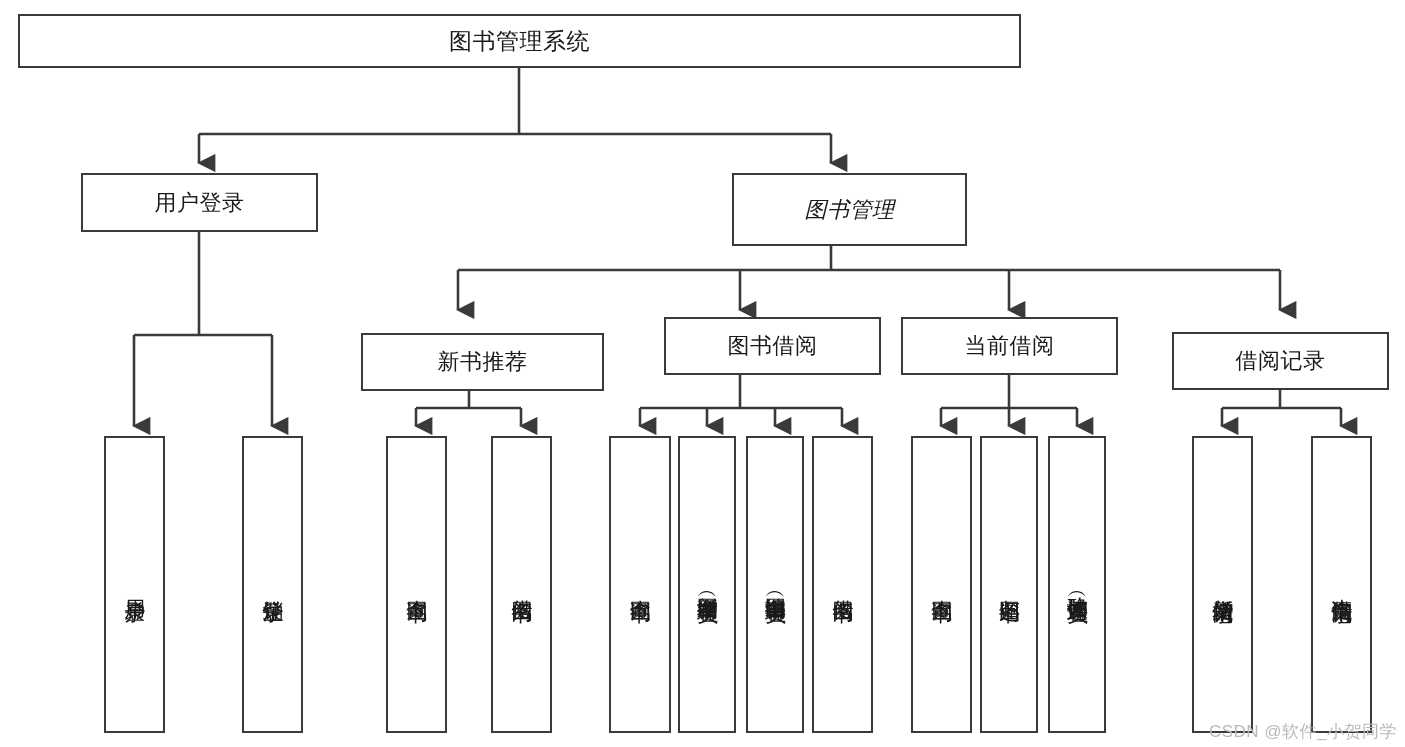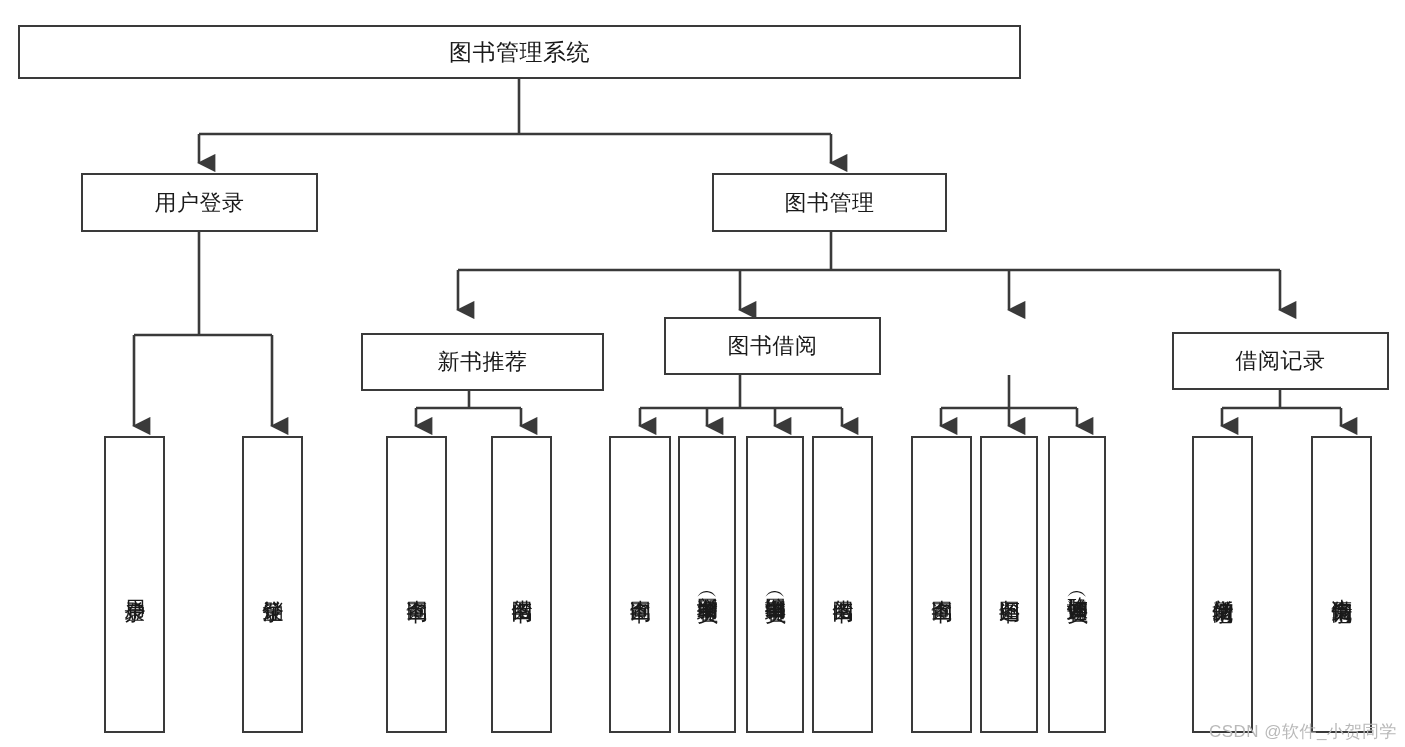--- a/index.html
+++ b/index.html
@@ -115,36 +115,39 @@
       <path d="M 1009 408 L 1009 426" marker-end="url(#arrow)"></path>
       <path d="M 1077 408 L 1077 426" marker-end="url(#arrow)"></path>
 
       <path d="M 1280 375 L 1280 408"></path>
       <path d="M 1222 408 L 1341 408"></path>
       <path d="M 1222 408 L 1222 426" marker-end="url(#arrow)"></path>
       <path d="M 1341 408 L 1341 426" marker-end="url(#arrow)"></path>
     </g>
   </svg>
 
-  <div class="node root" style="left:18px; top:25px; width:1003px; height:54px;">
+  <div class="node root" style="left:18px; top:14px; width:1003px; height:54px;">
     <span class="txt">图书管理系统</span>
   </div>
 
   <div class="node" style="left:81px; top:173px; width:237px; height:59px;">
     <span class="txt">用户登录</span>
   </div>
-  <div class="node" style="left:712px; top:173px; width:235px; height:59px;">
+  <div class="node" style="left:732px; top:173px; width:235px; height:73px;font-style:italic;">
     <span class="txt">图书管理</span>
   </div>
 
   <div class="node" style="left:361px; top:317px; width:243px; height:58px;margin-top:16px;">
     <span class="txt">新书推荐</span>
   </div>
   <div class="node" style="left:664px; top:317px; width:217px; height:58px;">
     <span class="txt">图书借阅</span>
+  </div>
+  <div class="node" style="left:901px; top:317px; width:217px; height:58px;">
+    <span class="txt">当前借阅</span>
   </div>
   <div class="node" style="left:1172px; top:317px; width:217px; height:58px;margin-top:15px;">
     <span class="txt">借阅记录</span>
   </div>
 
   <div class="node leaf" style="left:104px; top:436px; width:61px; height:297px;">
     <span class="txt">用户登录</span>
   </div>
   <div class="node leaf" style="left:242px; top:436px; width:61px; height:297px;">
     <span class="txt">注销登录</span>

